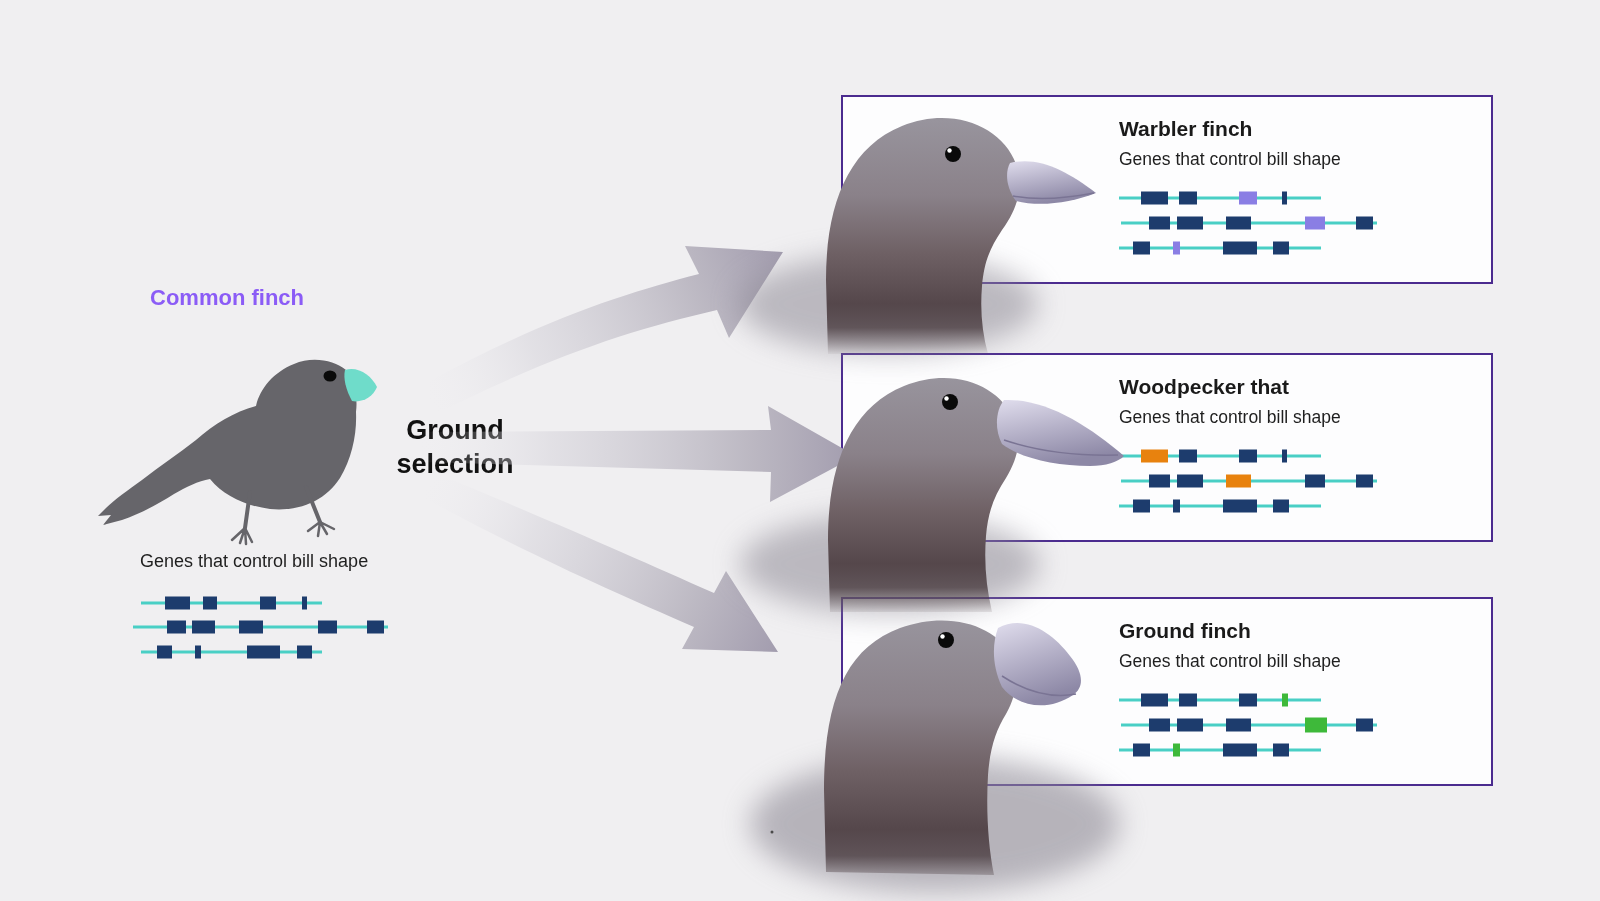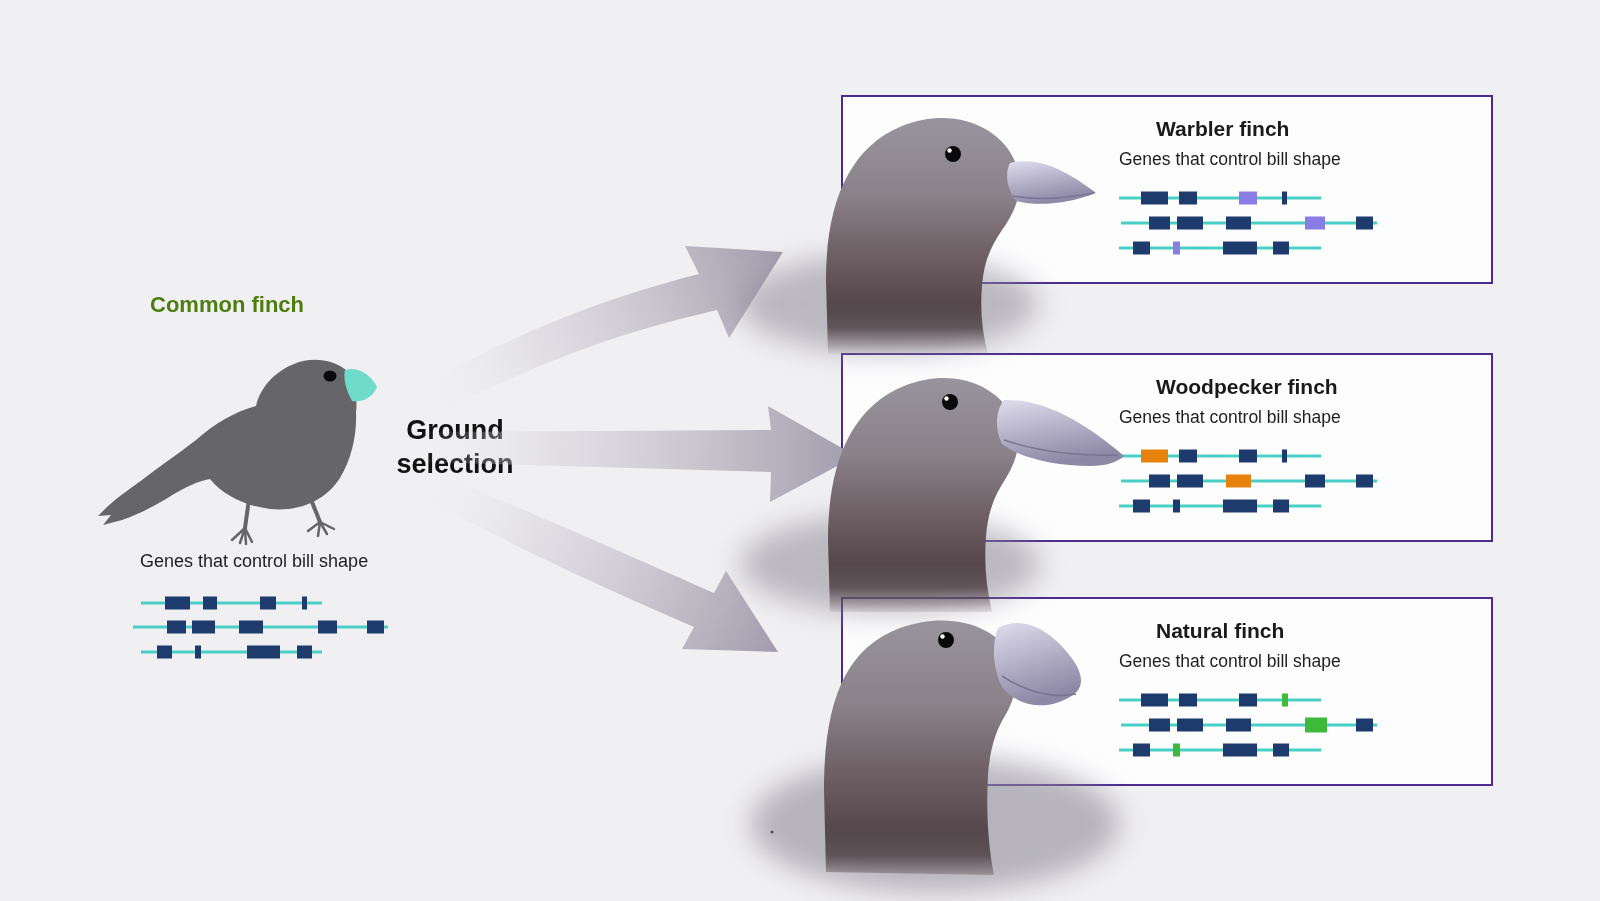--- a/index.html
+++ b/index.html
@@ -1,23 +1,23 @@
 <!DOCTYPE html>
 <html><head>
 <meta charset="utf-8">
 <style>
   html,body{margin:0;padding:0;}
   body{font-family:"Liberation Sans", sans-serif; background:#d8d8d8;}
   #canvas{position:relative;width:1600px;height:901px;background:#f0eff1;overflow:hidden;}
   .abs{position:absolute;}
   .panel{position:absolute;left:841px;width:648px;height:185px;background:#fdfdfe;border:2px solid #4b2b8f;z-index:10;}
-  .panel-title{position:absolute;left:276px;top:20px;font-size:21px;font-weight:bold;color:#1a1a1a;margin-left:37px;}
+  .panel-title{position:absolute;left:276px;top:20px;font-size:21px;font-weight:bold;color:#1a1a1a;}
   .panel-sub{position:absolute;left:276px;top:52px;font-size:17.5px;color:#1f1f1f;}
   .panel-tracks{position:absolute;left:276px;top:88px;width:270px;height:72px;overflow:visible;}
-  #common-title{left:150px;top:292px;font-size:22px;font-weight:bold;color:#4d7c0f;z-index:15;}
+  #common-title{left:150px;top:285px;font-size:22px;font-weight:bold;color:#8b5cf6;z-index:15;}
   #common-genes-label{left:140px;top:551px;font-size:18px;color:#1f1f1f;z-index:15;}
   #common-tracks{left:133px;top:590px;width:270px;height:72px;z-index:15;overflow:visible;}
   #ns-label{left:340px;top:413px;width:230px;text-align:center;font-size:27px;line-height:34px;font-weight:bold;color:#111;z-index:16;}
   #arrows-layer{left:0;top:0;z-index:20;pointer-events:none;}
   #birds-layer{left:0;top:0;z-index:30;pointer-events:none;}
   #common-finch-svg{left:85px;top:345px;z-index:15;}
 </style>
 </head>
 <body>
 
@@ -112,21 +112,21 @@
         <rect x="237" y="31.5" width="17" height="13" fill="#1d3c6d"></rect>
         <line x1="0" x2="202" y1="63" y2="63" stroke="#49cfc5" stroke-width="3"></line>
         <rect x="14" y="56.5" width="17" height="13" fill="#1d3c6d"></rect>
         <rect x="54" y="56.5" width="7" height="13" fill="#8a7ee4"></rect>
         <rect x="104" y="56.5" width="34" height="13" fill="#1d3c6d"></rect>
         <rect x="154" y="56.5" width="16" height="13" fill="#1d3c6d"></rect>
       </svg>
   </div>
 
   <div class="panel" style="top:353px">
-    <div class="panel-title">Woodpecker finch</div>
+    <div class="panel-title">Woodpecker that</div>
     <div class="panel-sub">Genes that control bill shape</div>
     <svg class="panel-tracks" viewBox="0 0 270 72">
         <line x1="0" x2="202" y1="13" y2="13" stroke="#49cfc5" stroke-width="3"></line>
         <rect x="22" y="6.5" width="27" height="13" fill="#e8820e"></rect>
         <rect x="60" y="6.5" width="18" height="13" fill="#1d3c6d"></rect>
         <rect x="120" y="6.5" width="18" height="13" fill="#1d3c6d"></rect>
         <rect x="163" y="6.5" width="5" height="13" fill="#1d3c6d"></rect>
         <line x1="2" x2="258" y1="38" y2="38" stroke="#49cfc5" stroke-width="3"></line>
         <rect x="30" y="31.5" width="21" height="13" fill="#1d3c6d"></rect>
         <rect x="58" y="31.5" width="26" height="13" fill="#1d3c6d"></rect>
@@ -135,21 +135,21 @@
         <rect x="237" y="31.5" width="17" height="13" fill="#1d3c6d"></rect>
         <line x1="0" x2="202" y1="63" y2="63" stroke="#49cfc5" stroke-width="3"></line>
         <rect x="14" y="56.5" width="17" height="13" fill="#1d3c6d"></rect>
         <rect x="54" y="56.5" width="7" height="13" fill="#1d3c6d"></rect>
         <rect x="104" y="56.5" width="34" height="13" fill="#1d3c6d"></rect>
         <rect x="154" y="56.5" width="16" height="13" fill="#1d3c6d"></rect>
       </svg>
   </div>
 
   <div class="panel" style="top:597px">
-    <div class="panel-title">Natural finch</div>
+    <div class="panel-title">Ground finch</div>
     <div class="panel-sub">Genes that control bill shape</div>
     <svg class="panel-tracks" viewBox="0 0 270 72">
         <line x1="0" x2="202" y1="13" y2="13" stroke="#49cfc5" stroke-width="3"></line>
         <rect x="22" y="6.5" width="27" height="13" fill="#1d3c6d"></rect>
         <rect x="60" y="6.5" width="18" height="13" fill="#1d3c6d"></rect>
         <rect x="120" y="6.5" width="18" height="13" fill="#1d3c6d"></rect>
         <rect x="163" y="6.5" width="6" height="13" fill="#3eb93a"></rect>
         <line x1="2" x2="258" y1="38" y2="38" stroke="#49cfc5" stroke-width="3"></line>
         <rect x="30" y="31.5" width="21" height="13" fill="#1d3c6d"></rect>
         <rect x="58" y="31.5" width="26" height="13" fill="#1d3c6d"></rect>

